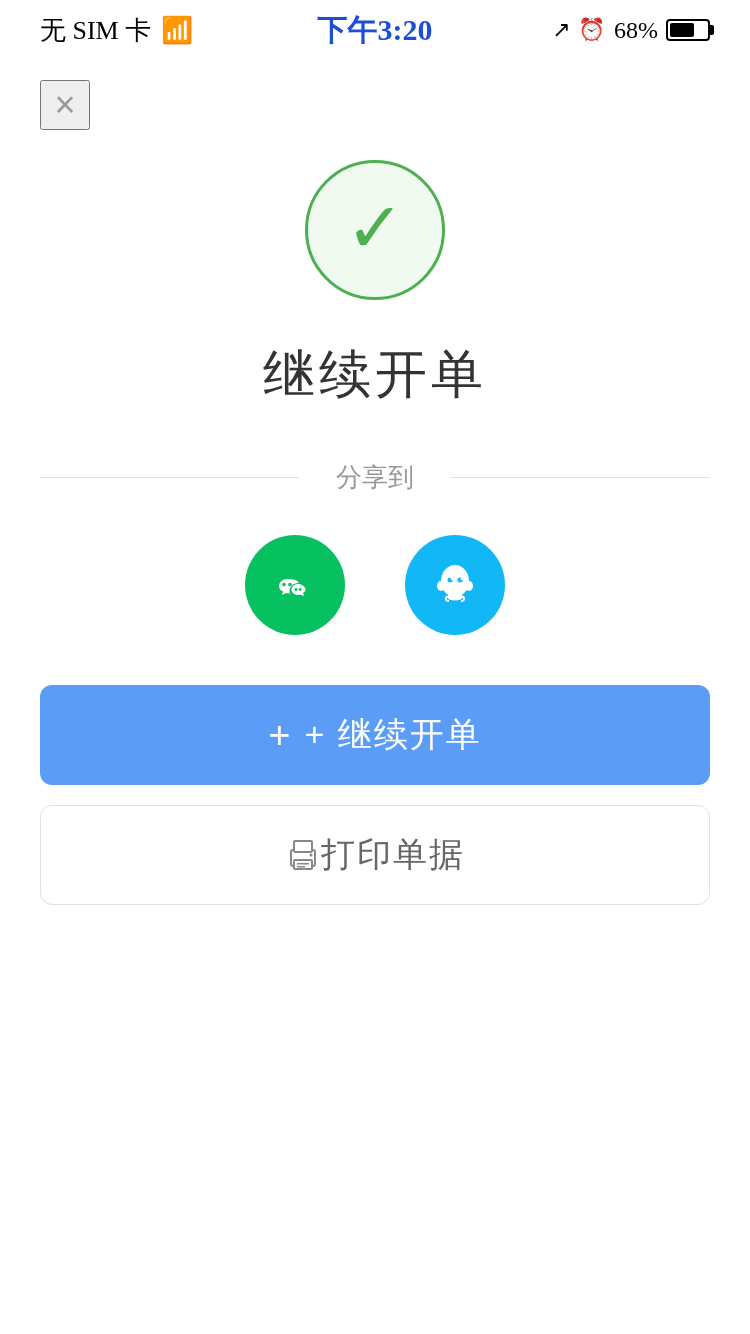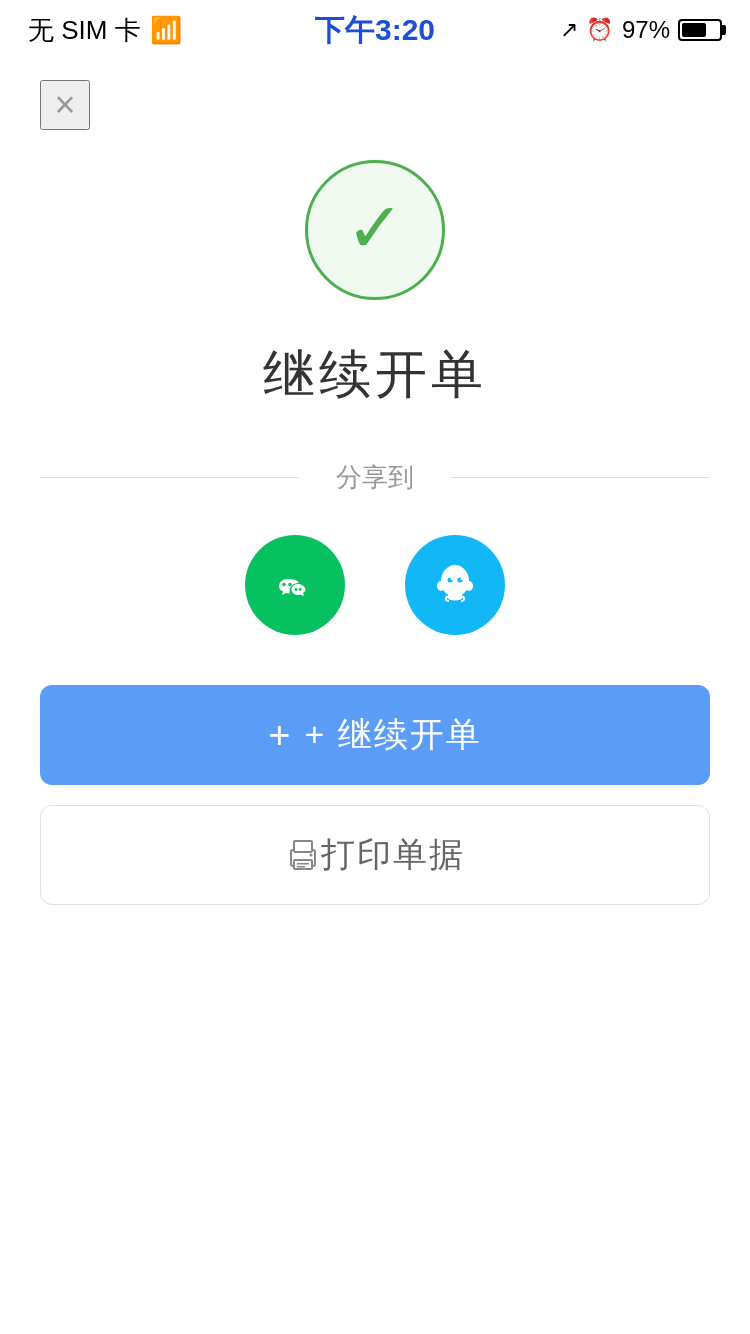--- a/index.html
+++ b/index.html
@@ -15,22 +15,23 @@
     }
 
     
     .status-bar {
       width: 100%;
       height: 60px;
       background: #ffffff;
       display: flex;
       align-items: center;
       justify-content: space-between;
-      padding: 0 28px;
+      padding: 0 40px;
       flex-shrink: 0;
+      font-family: Liberation Serif, serif;
     }
     .status-left {
       display: flex;
       align-items: center;
       gap: 10px;
       font-size: 26px;
       color: #000;
       font-weight: 500;
     }
     .wifi-icon {
@@ -230,21 +231,21 @@
 
 <div class="status-bar">
   <div class="status-left">
     <span>无 SIM 卡</span>
     <span class="wifi-icon">📶</span>
   </div>
   <div class="status-center">下午3:20</div>
   <div class="status-right">
     <span style="font-size:22px;">↗</span>
     <span style="font-size:22px;">⏰</span>
-    <span>97%</span>
+    <span>68%</span>
     <div class="battery-bar">
       <div class="battery-fill"></div>
     </div>
   </div>
 </div>
 
 <div class="main-content">
 
   <button class="close-button">
     <span class="close-icon-svg">×</span>

